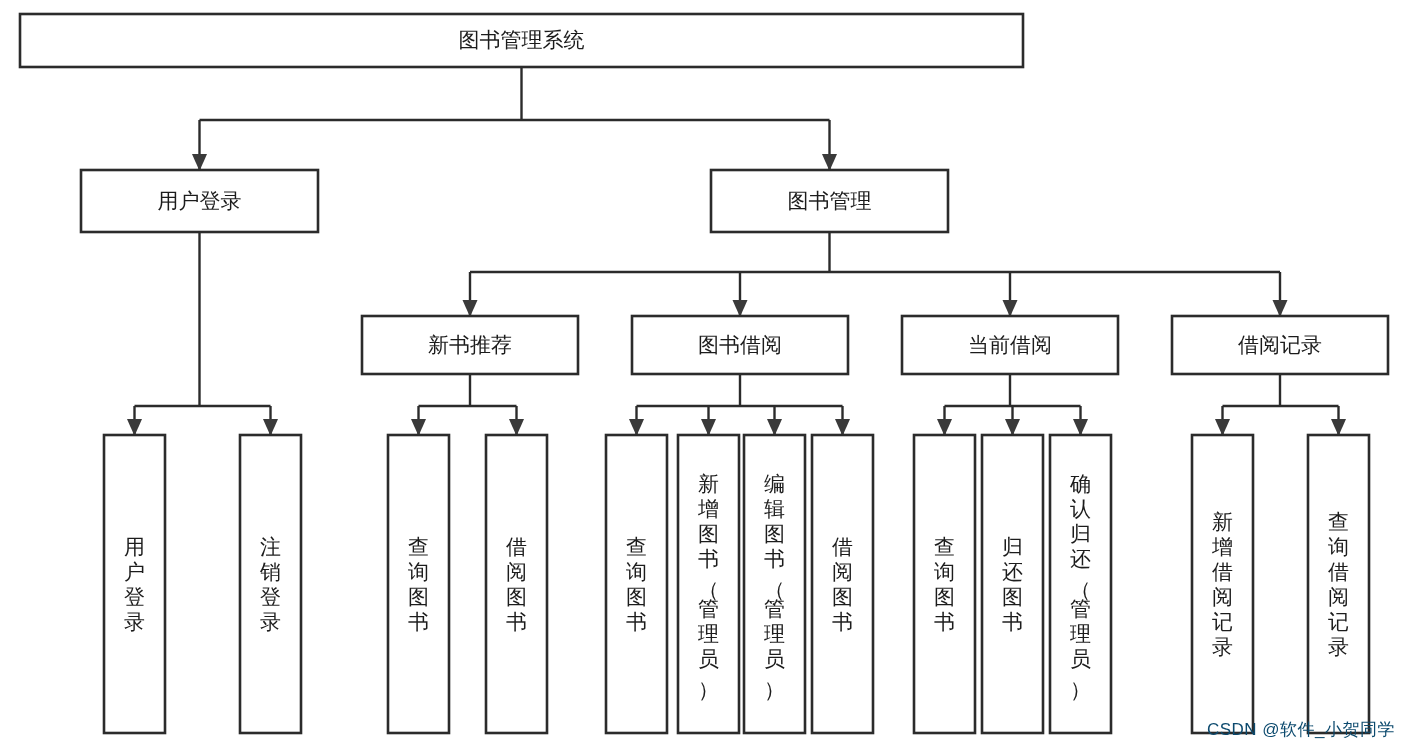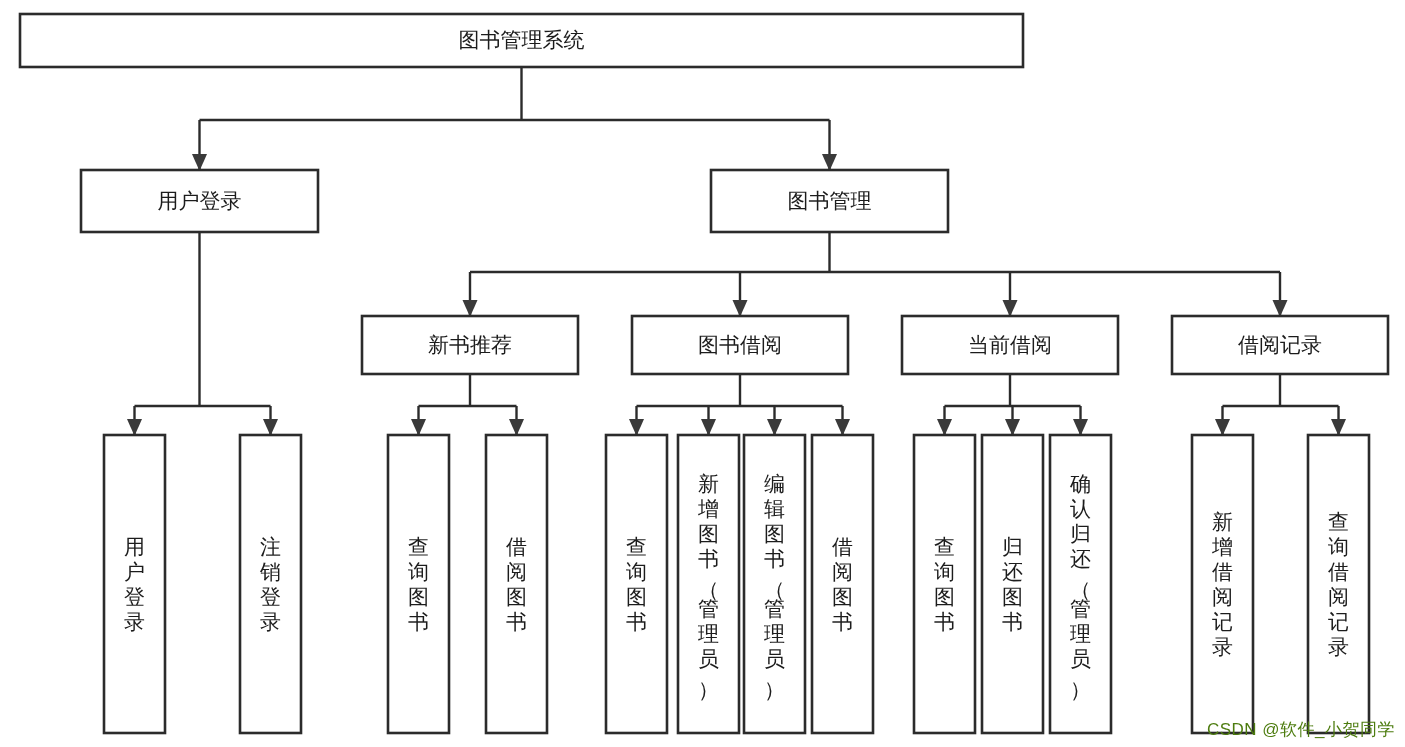--- a/index.html
+++ b/index.html
@@ -51,21 +51,21 @@
     font-size: 21px;
     fill: #1c1c1c;
     text-anchor: middle;
   }
   .watermark {
     position: absolute;
     right: 10px;
     bottom: 6px;
     font-family: "Liberation Sans", "DejaVu Sans", sans-serif;
     font-size: 17px;
-    color: #4d7c0f;
+    color: #0c4a6e;
     letter-spacing: 0.5px;
     white-space: nowrap;
     user-select: none;
   }
 </style>
 </head>
 <body>
 
 <div id="diagram-root">
   <svg class="flow" viewBox="0 0 1405 747" xmlns="http://www.w3.org/2000/svg">

